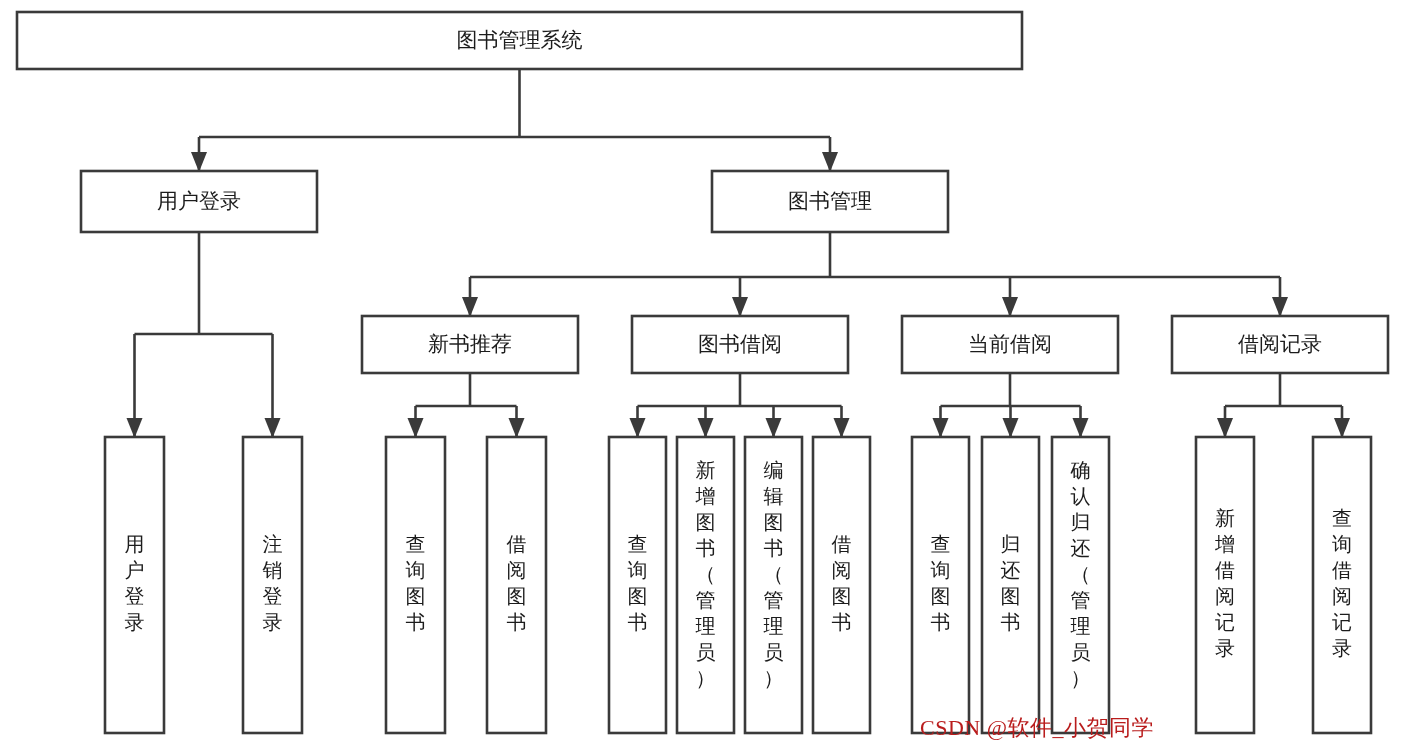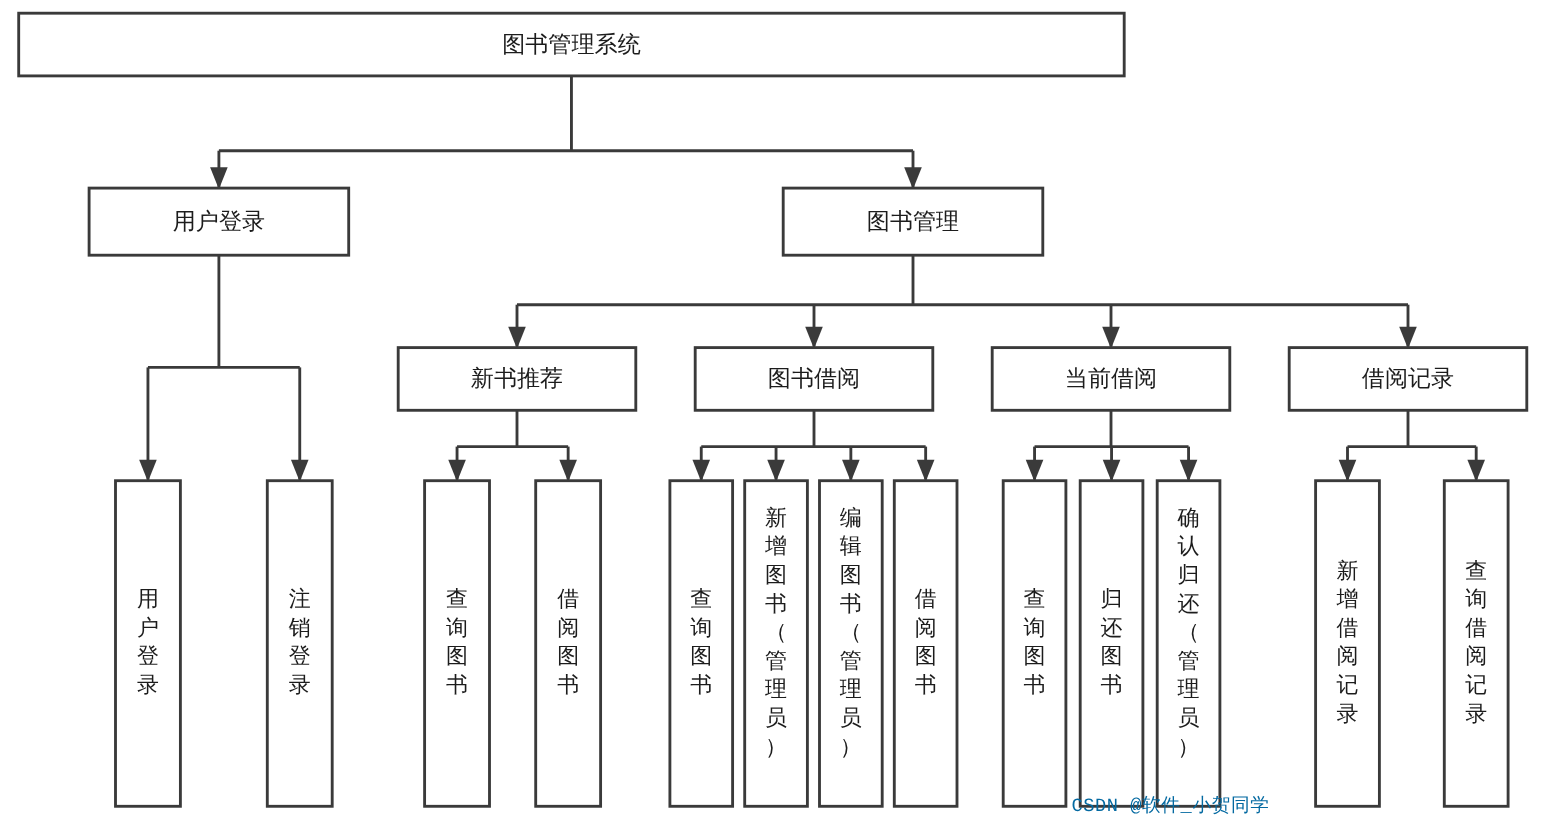--- a/index.html
+++ b/index.html
@@ -51,23 +51,23 @@
     stroke-linecap: butt;
   }
   .arrow-head {
     fill: #3a3a3a;
     stroke: none;
   }
   .watermark-text {
     position: absolute;
     right: 8px;
     bottom: 4px;
-    font-family: Liberation Mono, monospace;
-    font-size: 17px;
-    color: #0369a1;
+    font-family: Liberation Serif, serif;
+    font-size: 22px;
+    color: #b91c1c;
     white-space: nowrap;
     letter-spacing: 0.5px;
     user-select: none;
   }
 </style>
 </head>
 <body>
 
 <div id="diagram-root">
   <svg id="tree-svg" viewBox="0 0 1405 747">

